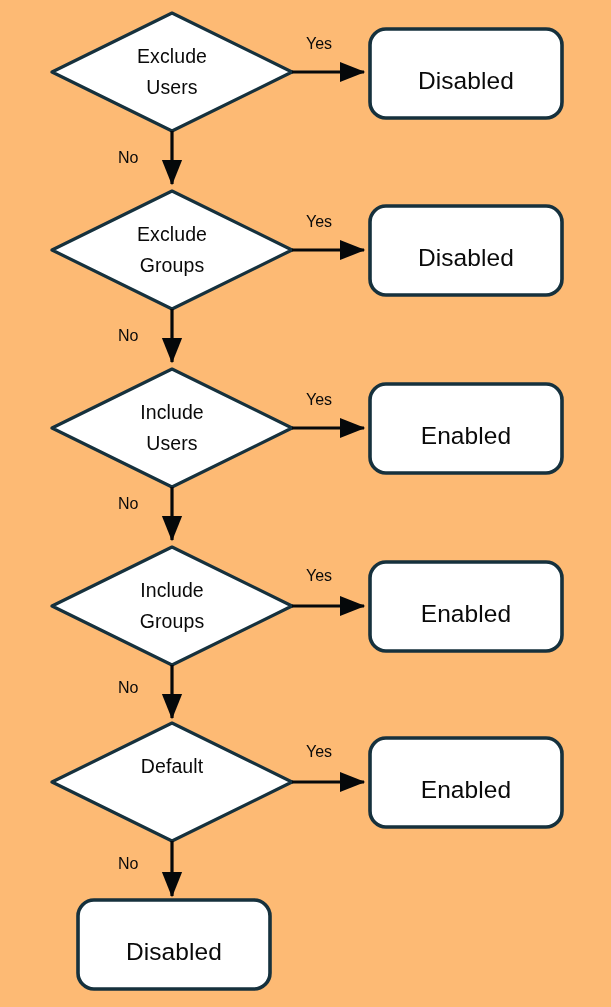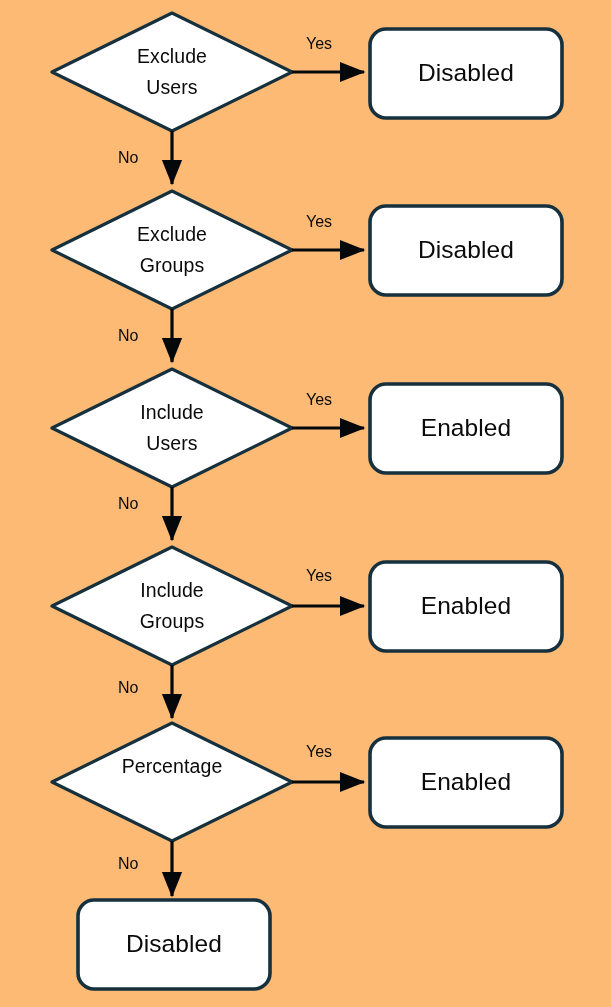--- a/index.html
+++ b/index.html
@@ -60,20 +60,21 @@
     pointer-events: auto;
   }
   .diamond-label {
     font-size: 19.5px;
     line-height: 31px;
     letter-spacing: 0.1px;
   }
   .box-label {
     font-size: 24.5px;
     letter-spacing: 0.1px;
+    margin-top: 8px;
   }
   .edge-label {
     position: absolute;
     font-size: 16px;
     color: #0a0a0a;
     white-space: nowrap;
     line-height: 1;
     pointer-events: auto;
   }
   .lbl-line {
@@ -148,21 +149,21 @@
 
     <div class="node-label diamond-label" style="left:52px; top:575px; width:240px;">
       <span class="lbl-line">Include</span>
       <span class="lbl-line">Groups</span>
     </div>
     <div class="edge-label" style="left:306px; top:568px;">Yes</div>
     <div class="edge-label" style="left:118px; top:680px;">No</div>
     <div class="node-label box-label" style="left:370px; top:594px; width:192px;">Enabled</div>
 
     <div class="node-label diamond-label" style="left:32px; top:751px; width:280px;">
-      <span class="lbl-line">Percentage</span>
+      <span class="lbl-line">Default</span>
     </div>
     <div class="edge-label" style="left:306px; top:744px;">Yes</div>
     <div class="edge-label" style="left:118px; top:856px;">No</div>
     <div class="node-label box-label" style="left:370px; top:770px; width:192px;">Enabled</div>
 
     <div class="node-label box-label" style="left:78px; top:932px; width:192px;">Disabled</div>
 
   </div>
 </div>
 

